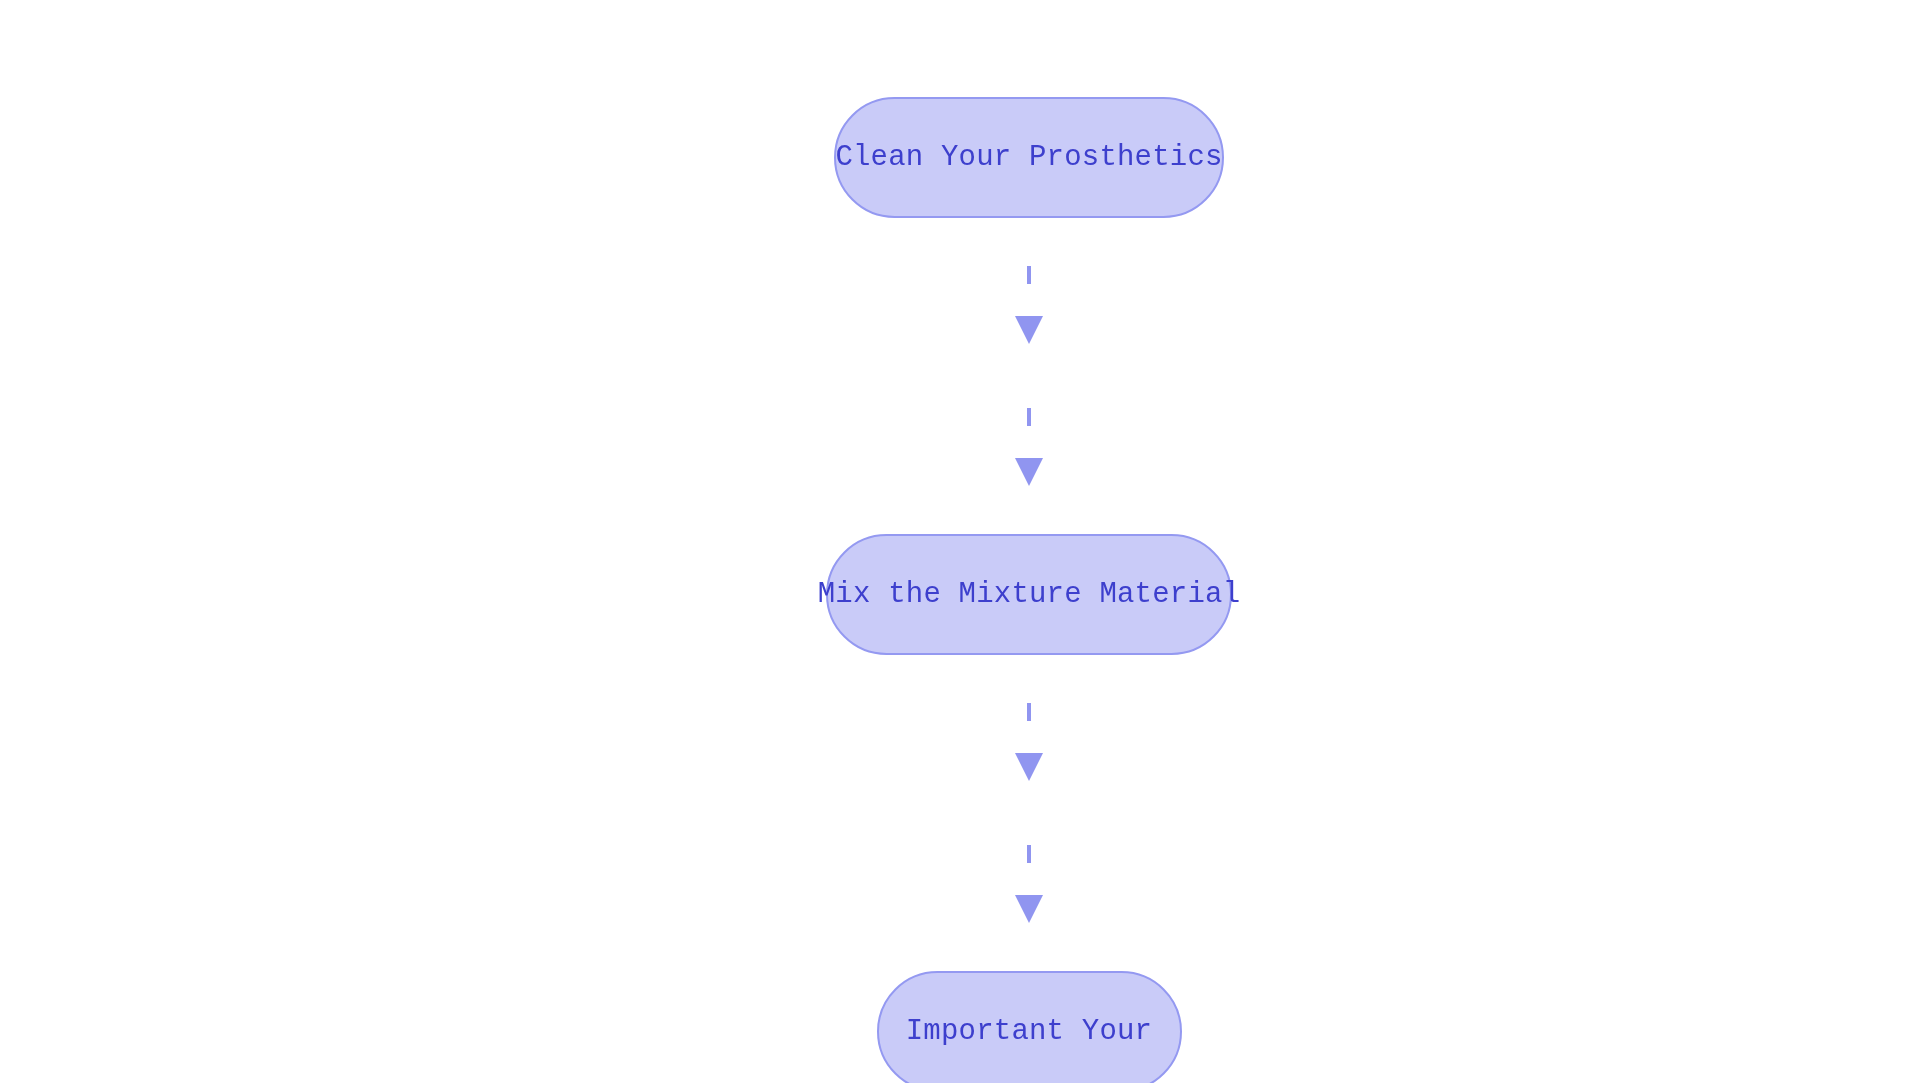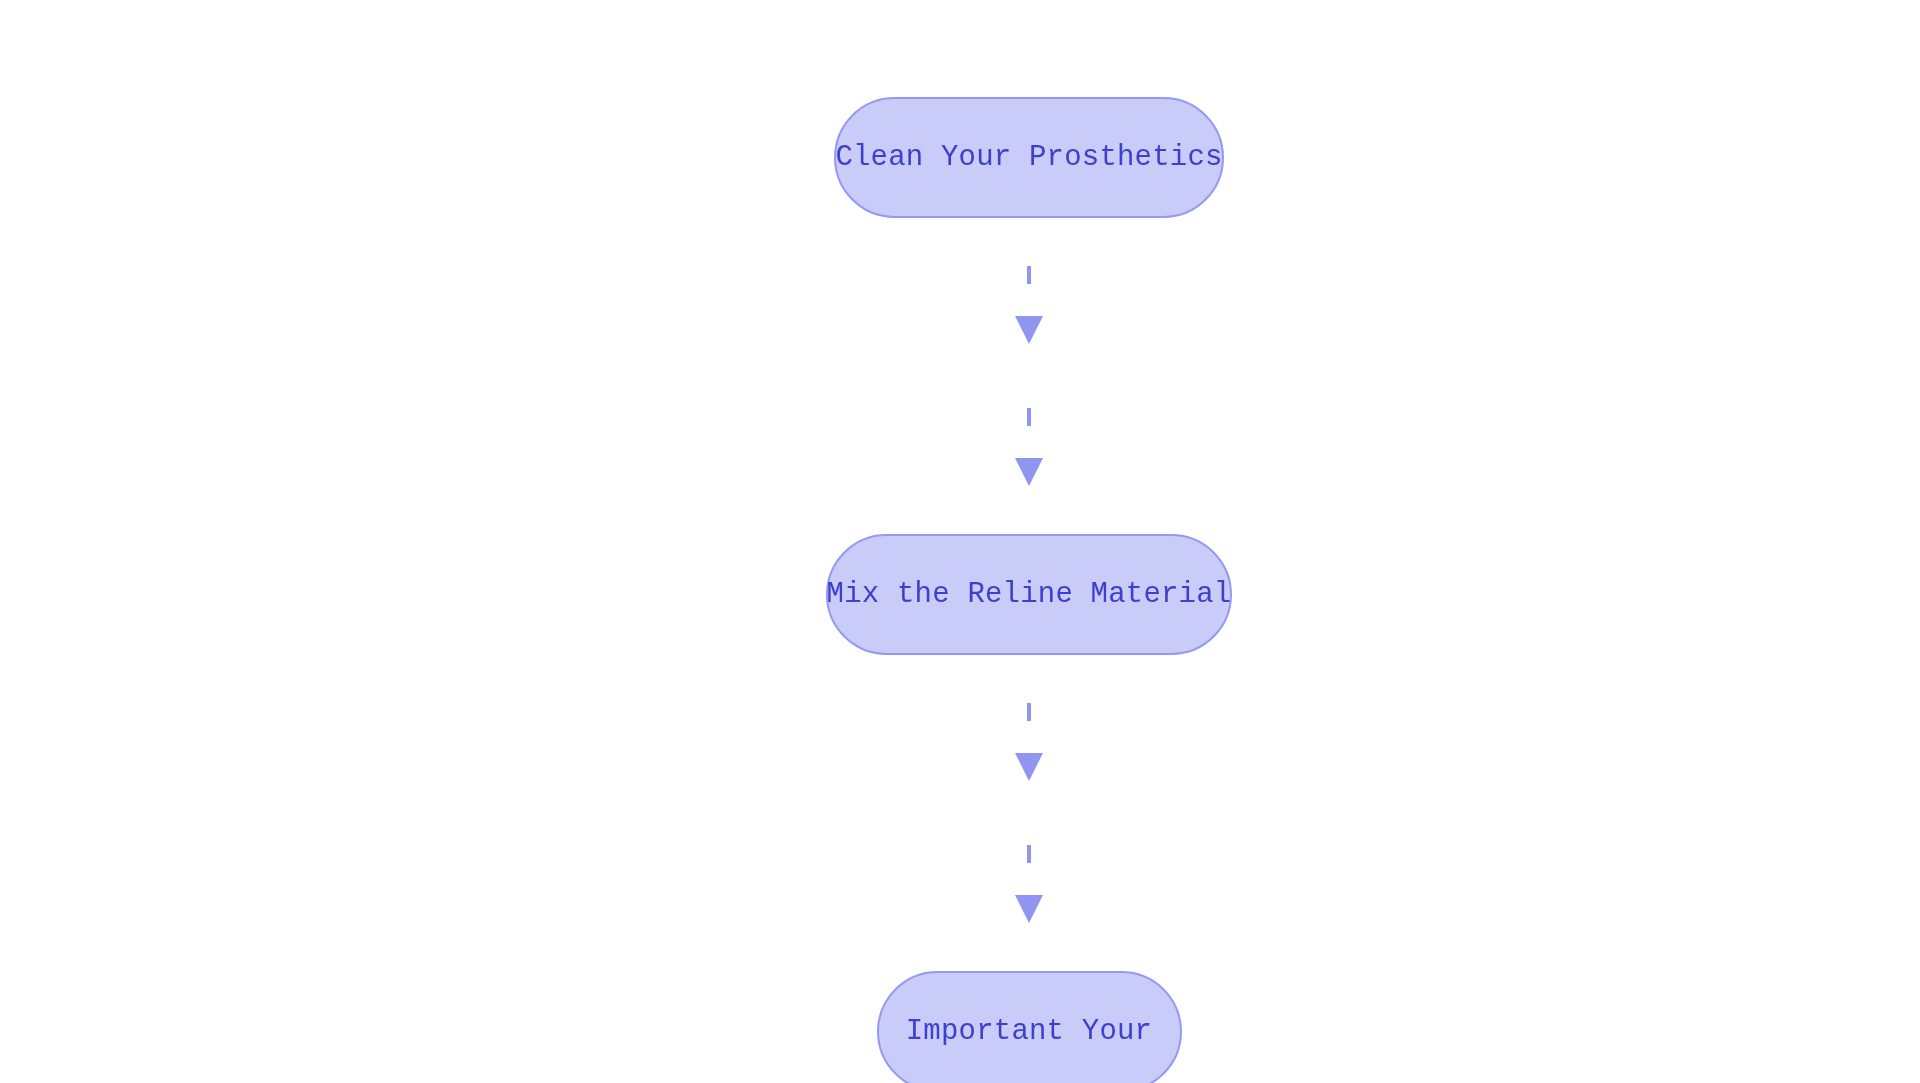--- a/index.html
+++ b/index.html
@@ -83,21 +83,21 @@
       <div class="arrow-stem"></div>
       <div class="arrow-head"></div>
     </div>
 
 
     <div class="arrow">
       <div class="arrow-stem"></div>
       <div class="arrow-head"></div>
     </div>
 
-    <div class="node node-3">Mix the Reline Material</div>
+    <div class="node node-3">Mix the Mixture Material</div>
 
     <div class="arrow">
       <div class="arrow-stem"></div>
       <div class="arrow-head"></div>
     </div>
 
 
     <div class="arrow">
       <div class="arrow-stem"></div>
       <div class="arrow-head"></div>

